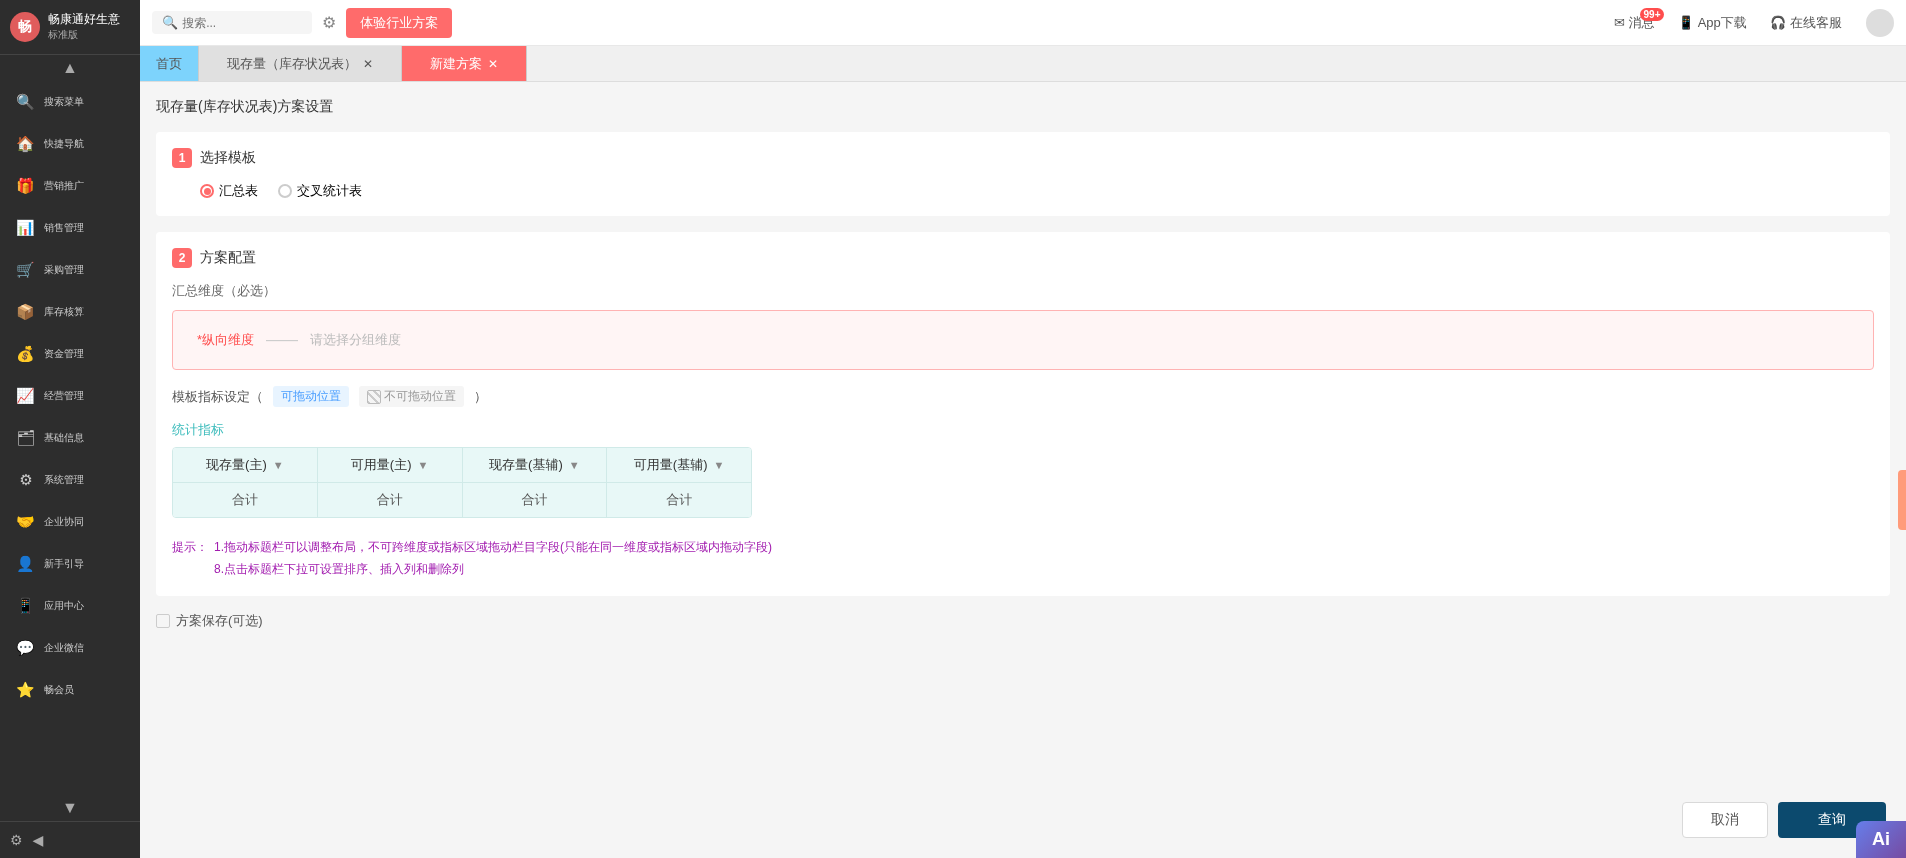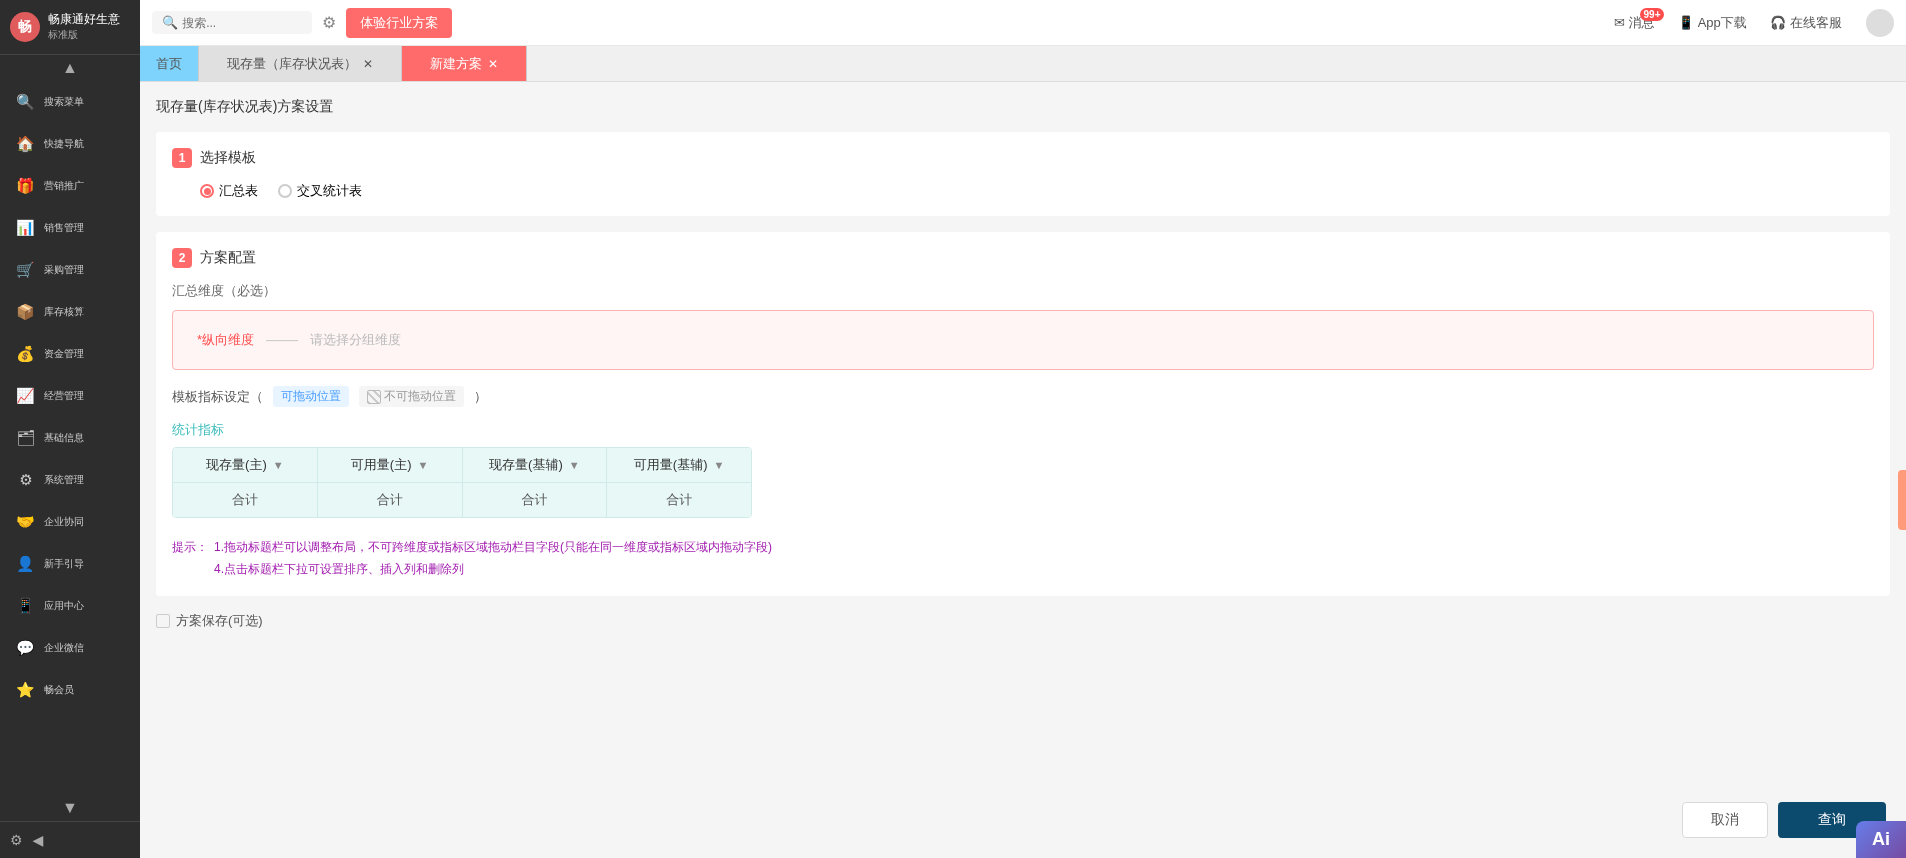--- a/index.html
+++ b/index.html
@@ -514,21 +514,21 @@
       </div>
 
       
       <div class="hints">
         <div class="hint-row">
           <span>提示：</span>
           <span>1.拖动标题栏可以调整布局，不可跨维度或指标区域拖动栏目字段(只能在同一维度或指标区域内拖动字段)</span>
         </div>
         <div class="hint-row">
           <span style="visibility:hidden;">提示：</span>
-          <span>4.点击标题栏下拉可设置排序、插入列和删除列</span>
+          <span>8.点击标题栏下拉可设置排序、插入列和删除列</span>
         </div>
       </div>
     </div>
 
     <div class="save-option">
       <div class="checkbox"></div>
       <span>方案保存(可选)</span>
     </div>
 
     <div class="footer-btns">

